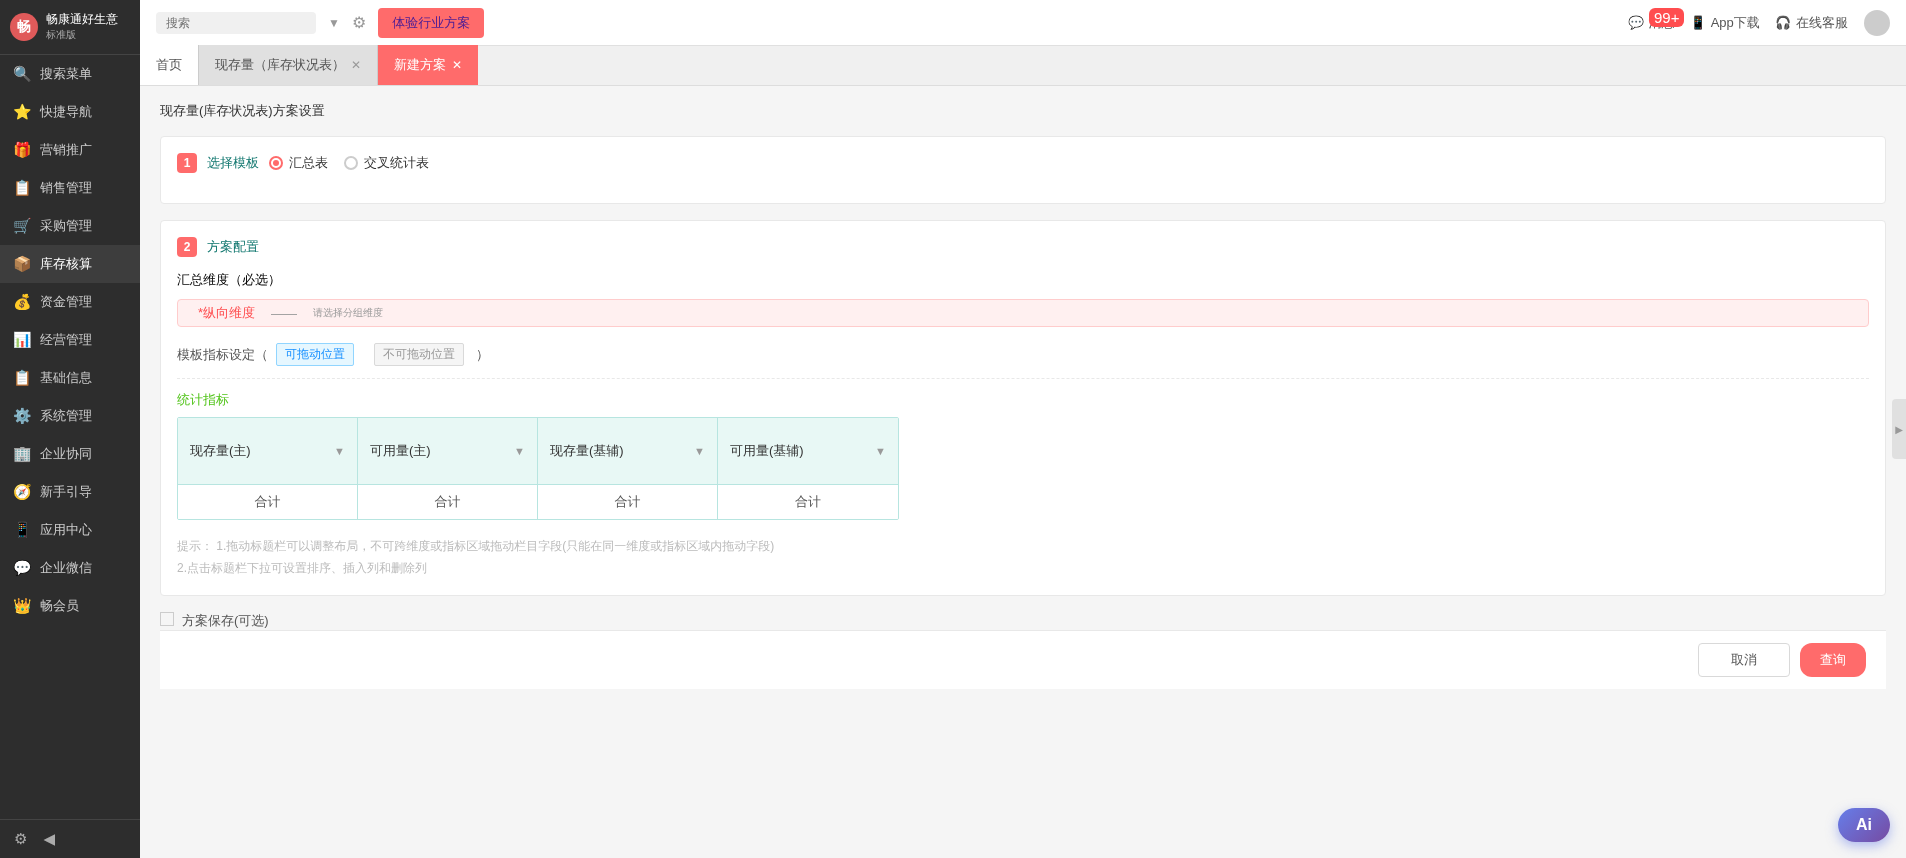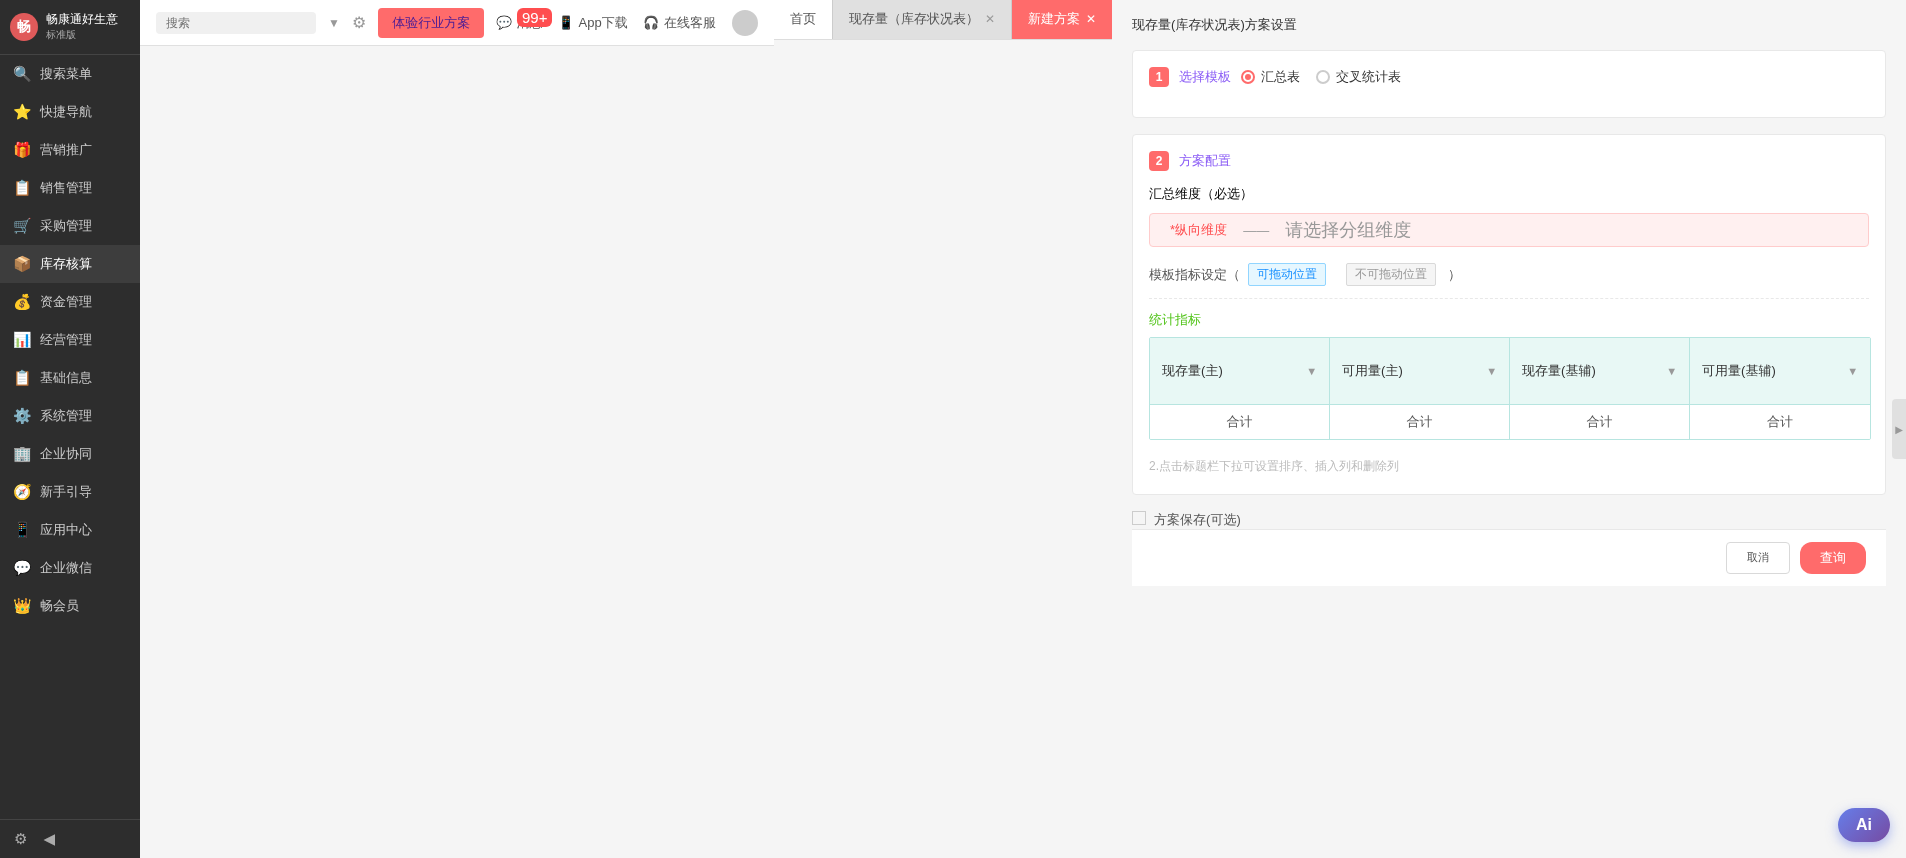--- a/index.html
+++ b/index.html
@@ -54,21 +54,21 @@
       gap: 16px;
       border-top: 1px solid #444;
       align-items: center;
     }
     .sidebar-bottom-icon { color: #aaa; font-size: 15px; cursor: pointer; }
 
     
     .main-area {
       flex: 1;
       display: flex;
-      flex-direction: row;
+      flex-direction: column;
       background: #f5f5f5;
       overflow: hidden;
     }
 
     
     .topbar {
       height: 46px;
       background: #fff;
       border-bottom: 1px solid #e0e0e0;
       display: flex;
@@ -181,21 +181,21 @@
       width: 20px; height: 20px;
       border-radius: 4px;
       color: #fff;
       font-size: 12px;
       display: flex; align-items: center; justify-content: center;
       font-weight: bold;
       flex-shrink: 0;
     }
     .step-badge.step1 { background: #ff6b6b; }
     .step-badge.step2 { background: #ff6b6b; }
-    .section-title { font-size: 13px; font-weight: 500; color: #8b5cf6; }
+    .section-title { font-size: 13px; font-weight: 500; color: #0f766e; }
 
     .radio-group { display: flex; align-items: center; gap: 16px; }
     .radio-option { display: flex; align-items: center; gap: 6px; cursor: pointer; font-size: 13px; color: #333; }
     .radio-circle {
       width: 14px; height: 14px;
       border-radius: 50%;
       border: 2px solid #ccc;
       display: flex; align-items: center; justify-content: center;
     }
     .radio-circle.selected { border-color: #ff6b6b; }
@@ -211,21 +211,21 @@
     .dimension-box {
       background: #fff0f0;
       border: 1px solid #ffcccc;
       border-radius: 4px;
       padding: 4px 20px;
       margin-bottom: 16px;
     }
     .dimension-row { display: flex; align-items: center; gap: 16px; }
     .dimension-required { color: #ff4d4f; font-size: 13px; }
     .dimension-divider { color: #999; }
-    .dimension-placeholder { color: #999; font-size: 18px; }
+    .dimension-placeholder { color: #999; font-size: 10px; }
 
     .template-indicator-label { font-size: 13px; color: #555; margin-bottom: 10px; display: flex; align-items: center; gap: 8px; }
     .indicator-badge {
       display: inline-block;
       padding: 2px 8px;
       border-radius: 2px;
       font-size: 12px;
       margin-right: 4px;
     }
     .indicator-movable { background: #e6f7ff; color: #1890ff; border: 1px solid #91d5ff; }
@@ -272,26 +272,26 @@
       bottom: 0;
       background: #fff;
       border-top: 1px solid #e8e8e8;
       padding: 12px 20px;
       display: flex;
       justify-content: flex-end;
       gap: 10px;
       flex-shrink: 0;
     }
     .btn-cancel {
-      padding: 7px 20px;
+      padding: 7px 32px;
       border: 1px solid #d9d9d9;
       background: #fff;
       border-radius: 4px;
       cursor: pointer;
-      font-size: 11px;
+      font-size: 13px;
       color: #555;
     }
     .btn-query {
       padding: 7px 20px;
       background: #ff6b6b;
       color: #fff;
       border: none;
       border-radius: 12px;
       cursor: pointer;
       font-size: 13px;
@@ -526,20 +526,21 @@
           <div class="stats-table-body">
             <div class="stats-cell">合计</div>
             <div class="stats-cell">合计</div>
             <div class="stats-cell">合计</div>
             <div class="stats-cell">合计</div>
           </div>
         </div>
       </div>
 
       <div class="tips-section">
+        <div>提示：   1.拖动标题栏可以调整布局，不可跨维度或指标区域拖动栏目字段(只能在同一维度或指标区域内拖动字段)</div>
         <div>2.点击标题栏下拉可设置排序、插入列和删除列</div>
       </div>
     </div>
 
     <div class="save-option">
       <div class="save-checkbox"></div>
       <span>方案保存(可选)</span>
     </div>
 
     <div class="footer-bar">

